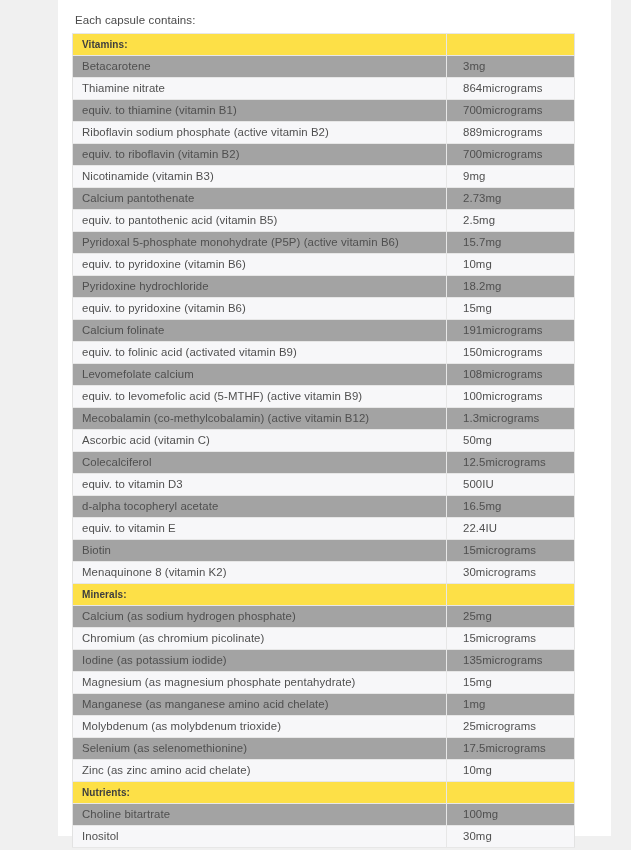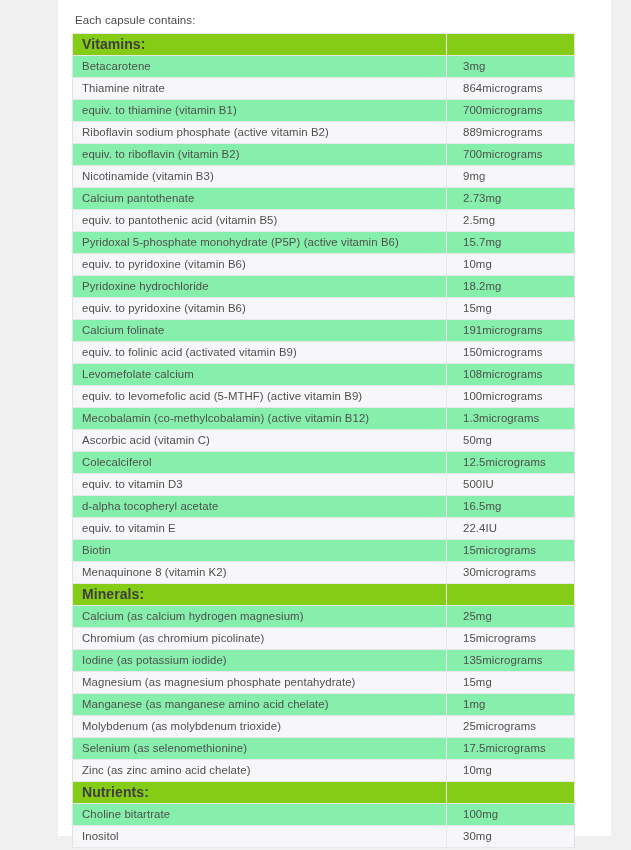--- a/index.html
+++ b/index.html
@@ -54,28 +54,28 @@
     height: 13px;
     vertical-align: middle;
     letter-spacing: 0.08px;
     overflow: hidden;
     white-space: nowrap;
   }
   table.ingredients td.value-cell {
     border-right: none;
     padding-left: 16px;
   }
-  tr.row-even td { background: #86efac; }
+  tr.row-even td { background: #a3a3a3; }
   tr.row-odd  td { background: #f7f7f9; }
 
   tr.section-row td {
-    background: #84cc16;
+    background: #fde047;
     font-weight: bold;
     color: #3e3e3e;
-    font-size: 14px;
+    font-size: 10px;
     margin-top: 12px;
   }
   td.indented {
     padding-left: 41px;
   }
 </style>
 </head>
 <body>
 
 <div class="page-card">
@@ -187,21 +187,21 @@
           </tr>
           <tr class="row-odd">
             <td class="name-cell">Menaquinone 8 (vitamin K2)</td>
             <td class="value-cell">30micrograms</td>
           </tr>
           <tr class="section-row">
             <td class="name-cell">Minerals:</td>
             <td class="value-cell"></td>
           </tr>
           <tr class="row-even">
-            <td class="name-cell">Calcium (as calcium hydrogen magnesium)</td>
+            <td class="name-cell">Calcium (as sodium hydrogen phosphate)</td>
             <td class="value-cell">25mg</td>
           </tr>
           <tr class="row-odd">
             <td class="name-cell">Chromium (as chromium picolinate)</td>
             <td class="value-cell">15micrograms</td>
           </tr>
           <tr class="row-even">
             <td class="name-cell">Iodine (as potassium iodide)</td>
             <td class="value-cell">135micrograms</td>
           </tr>

